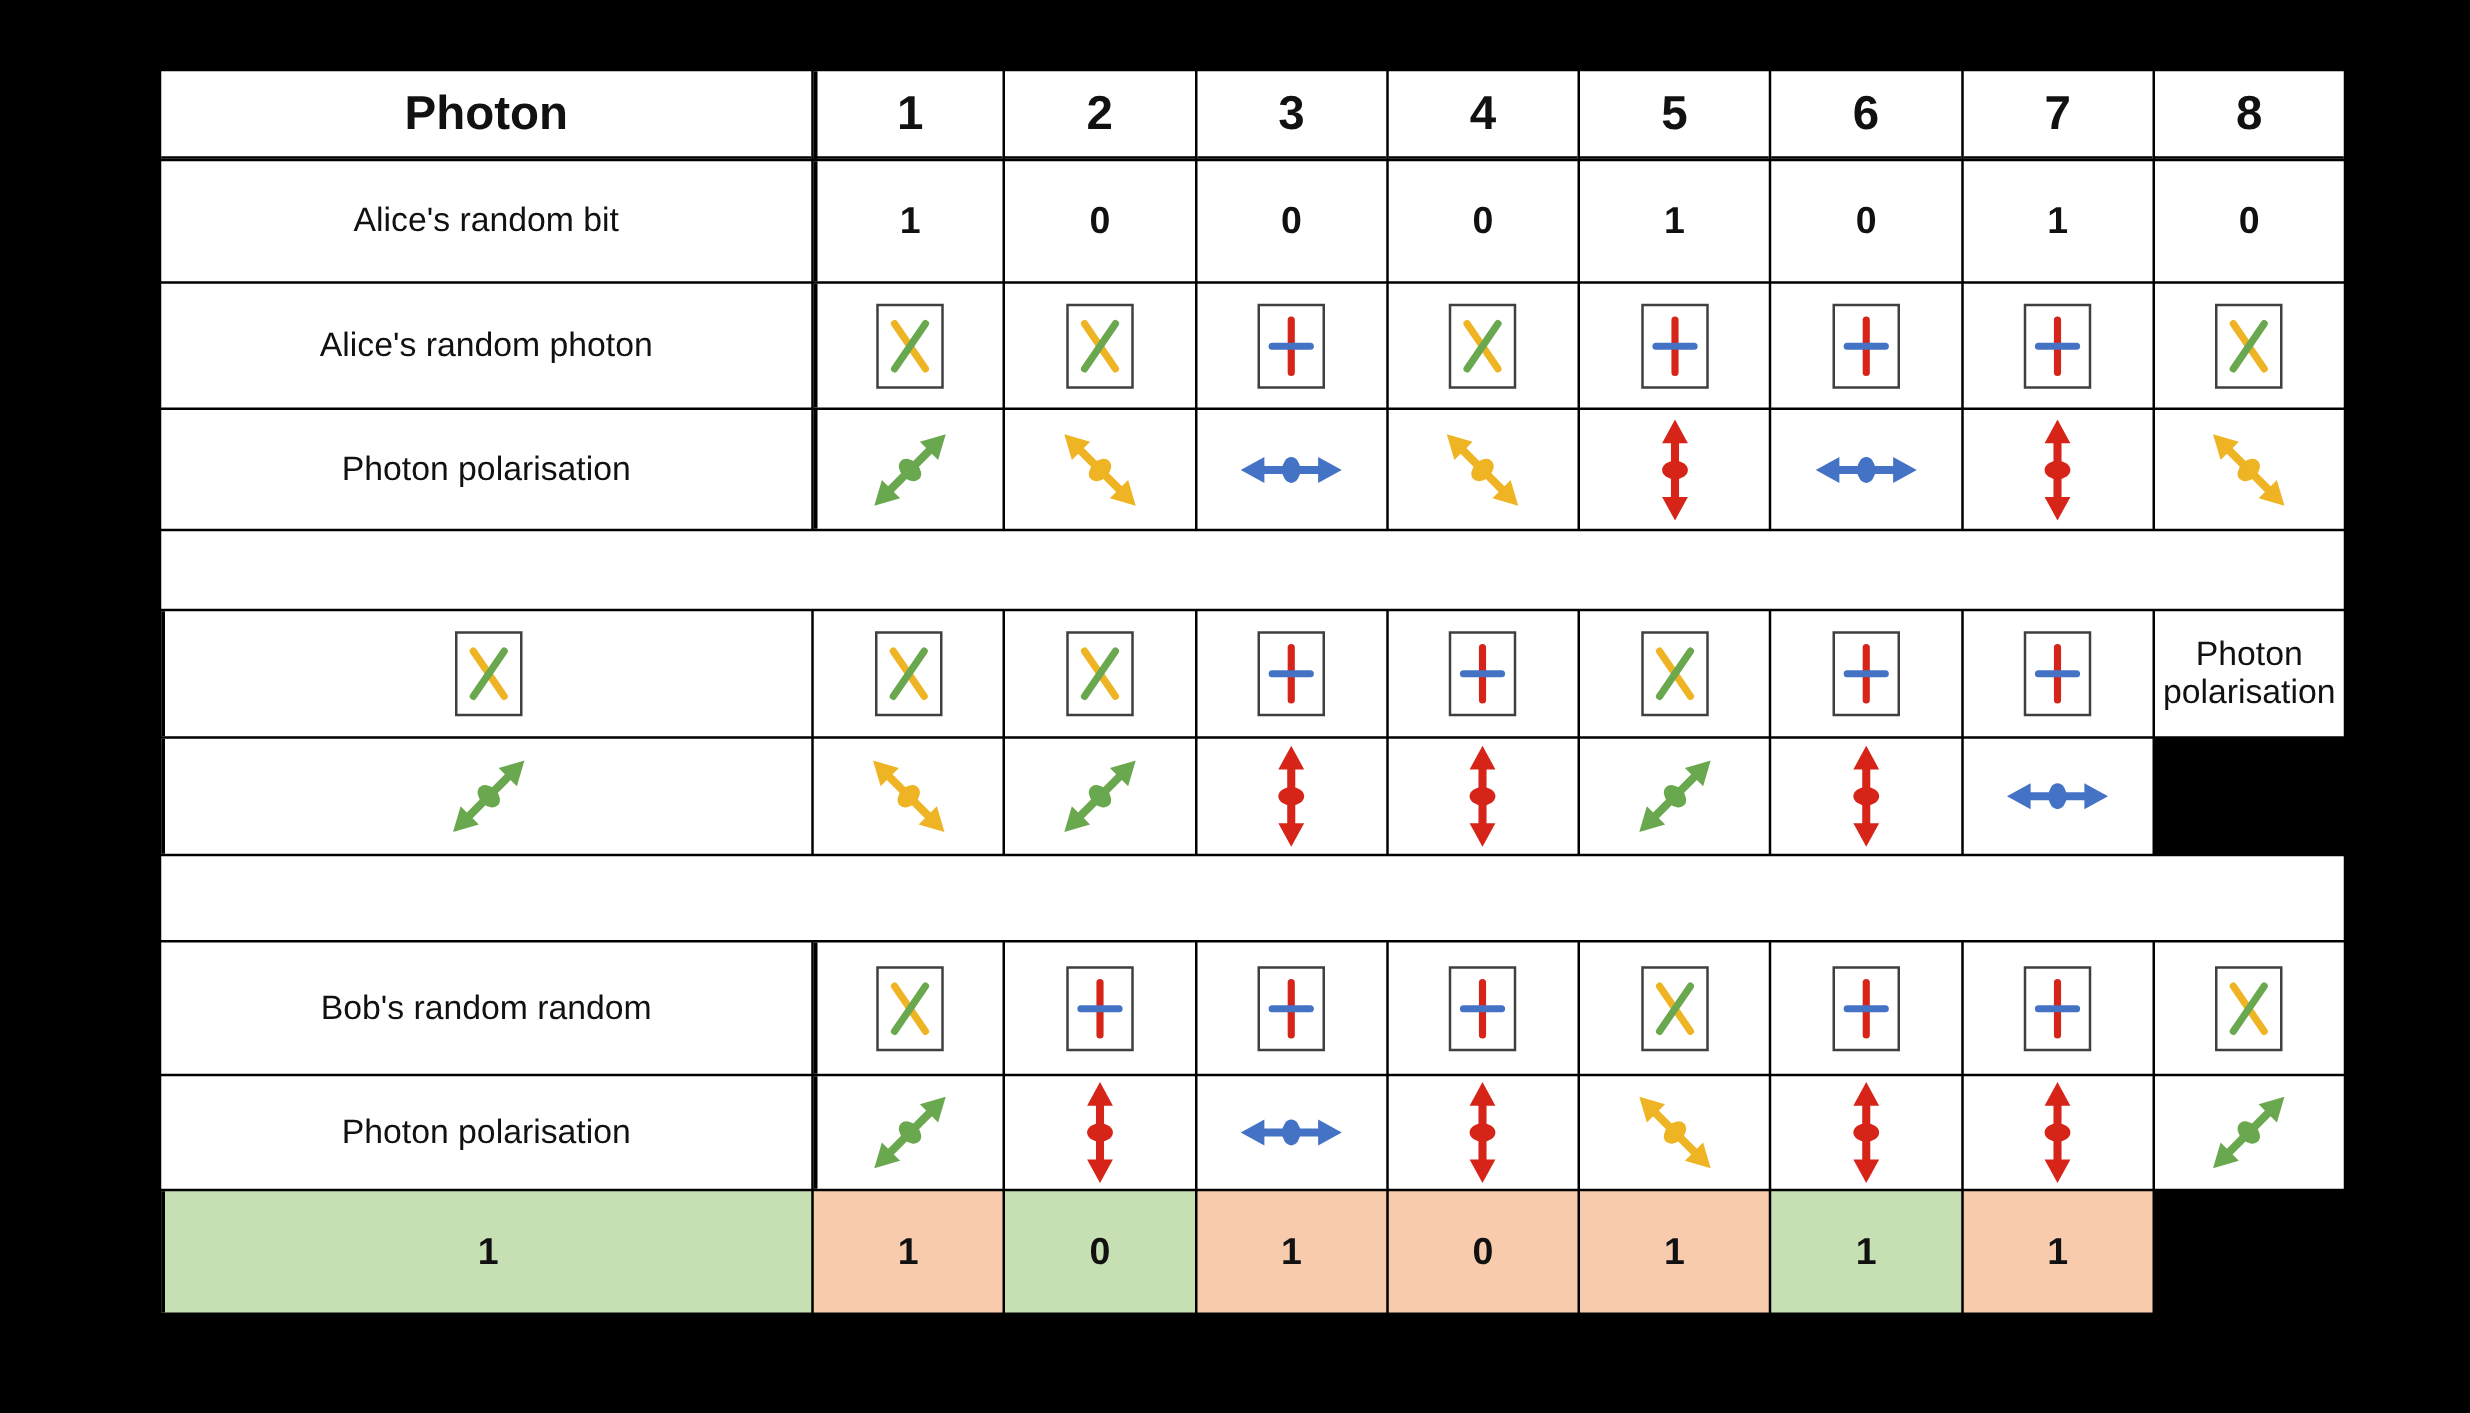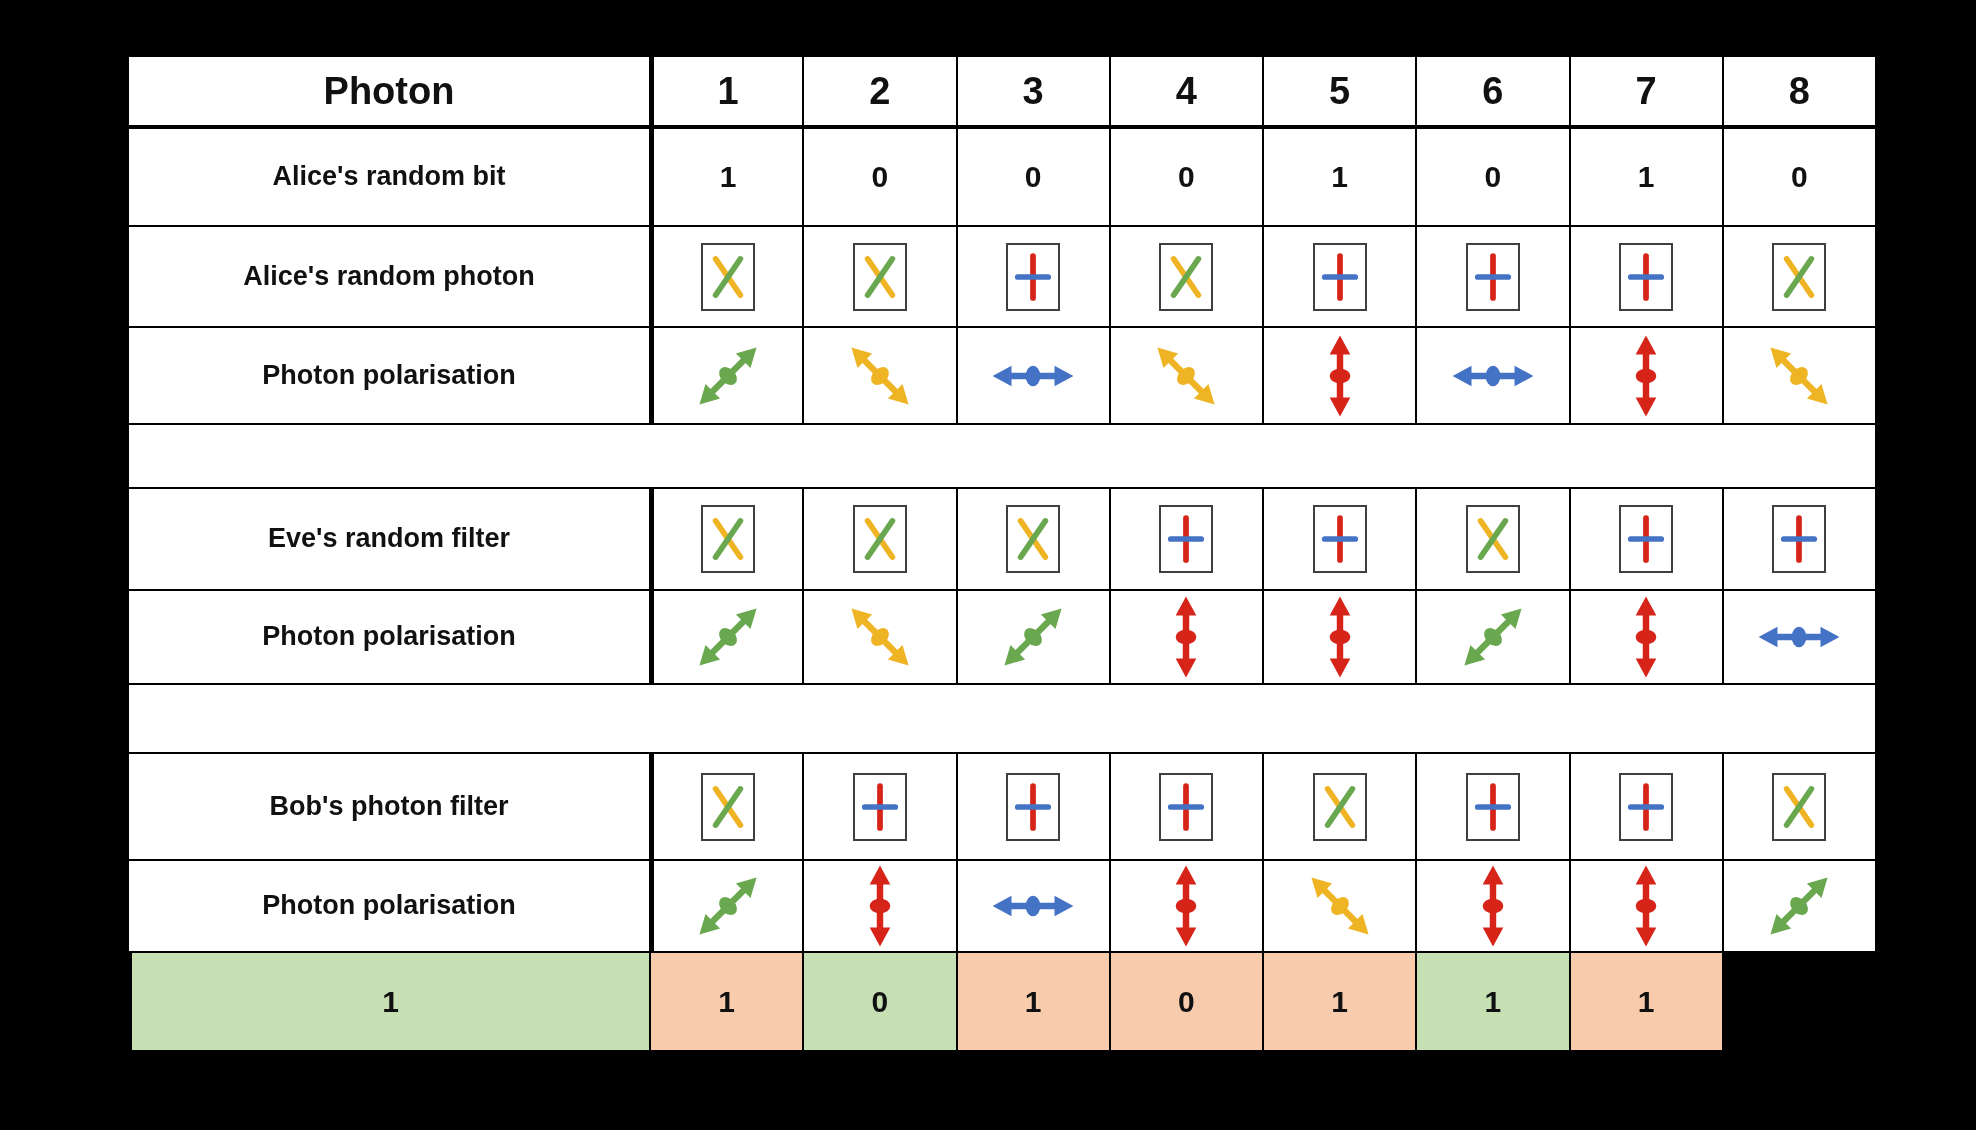--- a/index.html
+++ b/index.html
@@ -6,21 +6,21 @@
   .canvas{position:relative;width:1976px;height:1130px;background:#000;overflow:hidden;
           font-family:"Liberation Sans", sans-serif;}
   #grid{position:absolute;left:124px;top:52px;width:1756px;height:1003px;box-sizing:border-box;
         border:5px solid #000;background:#000;display:grid;
         grid-template-columns:520px repeat(8,1fr);
         grid-template-rows:70px 96px 99px 95px 62px 100px 92px 67px 105px 90px 97px;
         gap:2px;}
   .cell{background:#fff;display:flex;align-items:center;justify-content:center;color:#111;box-sizing:border-box;}
   .header-cell{font-weight:bold;font-size:38px;border-bottom:2px solid #000;}
   .thick-left{border-left:3px solid #000;}
-  .label-cell{font-weight:bold;font-size:27px;text-align:center;line-height:1.1;}
+  .label-cell{font-weight:normal;font-size:27px;text-align:center;line-height:1.1;}
   .value-cell{font-size:30px;font-weight:600;}
   .spacer{grid-column:1/-1;background:#fff;}
   .filter-box{width:54px;height:68px;border:2px solid #3f3f3f;background:#fff;
               display:flex;align-items:center;justify-content:center;box-sizing:border-box;}
   .filter-glyph{width:40px;height:52px;display:block;}
   .polar-glyph{width:86px;height:86px;display:block;}
 </style>
 </head>
 <body>
 
@@ -200,21 +200,20 @@
         <svg viewBox="0 0 100 100" class="polar-glyph">
           <g transform="rotate(45 50 50)">
             <line x1="20" y1="50" x2="80" y2="50" stroke="#eeb424" stroke-width="7.5" stroke-linecap="round"></line>
             <polygon points="3,50 25,38 25,62" fill="#eeb424"></polygon>
             <polygon points="97,50 75,38 75,62" fill="#eeb424"></polygon>
             <ellipse cx="50" cy="50" rx="8.5" ry="12" fill="#eeb424"></ellipse>
           </g>
         </svg>
       </div>
       <div class="spacer"></div>
-      <div class="cell label-cell">Eve's random filter</div>
       <div class="cell value-cell thick-left">
         <div class="filter-box">
           <svg viewBox="0 0 42 54" class="filter-glyph">
             <line x1="8" y1="8" x2="34" y2="46" stroke="#eeb424" stroke-width="6" stroke-linecap="round"></line>
             <line x1="8" y1="46" x2="34" y2="8" stroke="#6aa84f" stroke-width="6" stroke-linecap="round"></line>
           </svg>
         </div>
       </div>
       <div class="cell value-cell">
         <div class="filter-box">
@@ -347,21 +346,21 @@
         <svg viewBox="0 0 100 100" class="polar-glyph">
           <g transform="rotate(0 50 50)">
             <line x1="20" y1="50" x2="80" y2="50" stroke="#4472c4" stroke-width="7.5" stroke-linecap="round"></line>
             <polygon points="3,50 25,38 25,62" fill="#4472c4"></polygon>
             <polygon points="97,50 75,38 75,62" fill="#4472c4"></polygon>
             <ellipse cx="50" cy="50" rx="8.5" ry="12" fill="#4472c4"></ellipse>
           </g>
         </svg>
       </div>
       <div class="spacer"></div>
-      <div class="cell label-cell">Bob's photon filter</div>
+      <div class="cell label-cell">Bob's random random</div>
       <div class="cell value-cell thick-left">
         <div class="filter-box">
           <svg viewBox="0 0 42 54" class="filter-glyph">
             <line x1="8" y1="8" x2="34" y2="46" stroke="#eeb424" stroke-width="6" stroke-linecap="round"></line>
             <line x1="8" y1="46" x2="34" y2="8" stroke="#6aa84f" stroke-width="6" stroke-linecap="round"></line>
           </svg>
         </div>
       </div>
       <div class="cell value-cell">
         <div class="filter-box">

